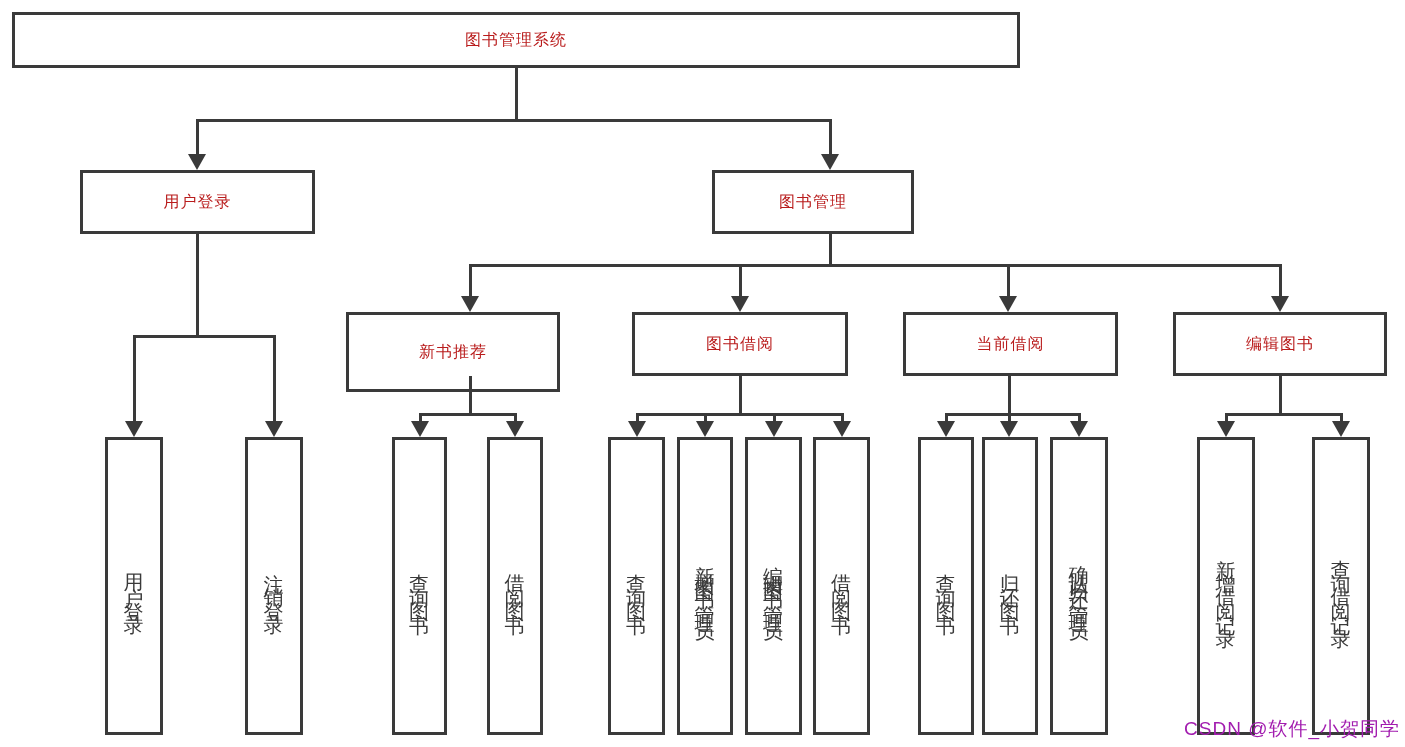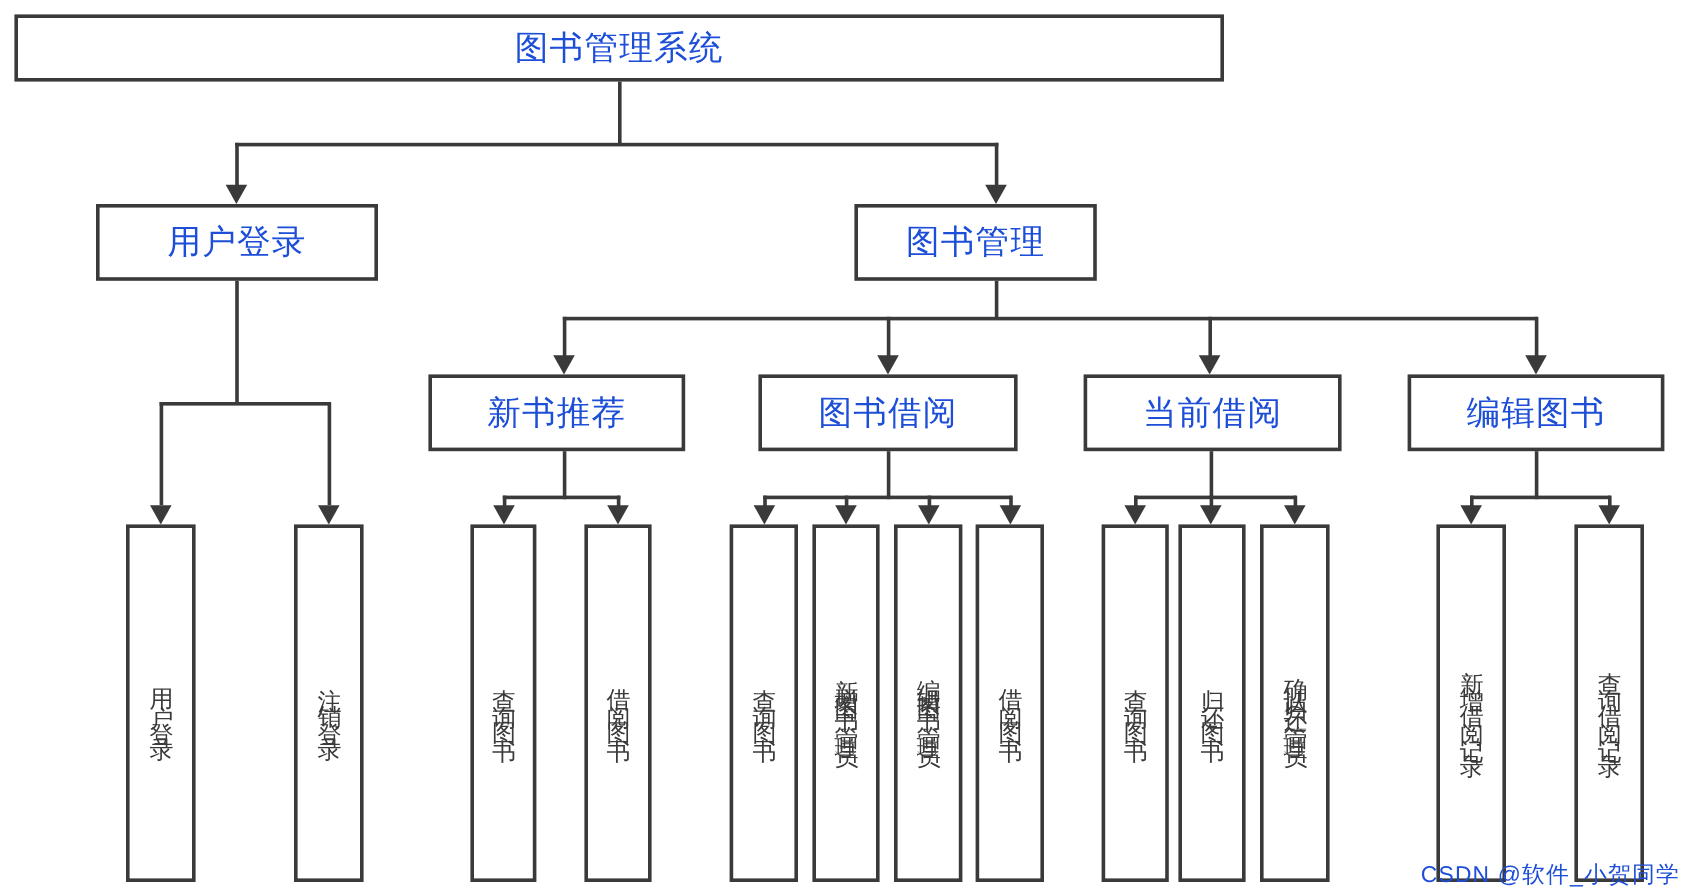--- a/index.html
+++ b/index.html
@@ -15,22 +15,22 @@
   .box {
     position: absolute;
     box-sizing: border-box;
     border: 3px solid #3a3a3a;
     background: #ffffff;
     display: flex;
     align-items: center;
     justify-content: center;
   }
   .hlabel {
-    font-size: 28px;
-    color: #1d4ed8;
+    font-size: 16px;
+    color: #b91c1c;
     letter-spacing: 1px;
     white-space: nowrap;
   }
   .vtext {
     writing-mode: vertical-rl;
     text-orientation: mixed;
     font-size: 20px;
     line-height: 1;
     color: #3a3a3a;
     white-space: nowrap;
@@ -42,21 +42,21 @@
     width: 0; height: 0;
     border-left: 9px solid transparent;
     border-right: 9px solid transparent;
     border-top: 16px solid #3a3a3a;
   }
   .watermark {
     position: absolute;
     right: 5px;
     top: 716px;
     font-size: 19px;
-    color: #1d4ed8;
+    color: #a21caf;
     letter-spacing: 1px;
     white-space: nowrap;
   }
 </style>
 </head>
 <body>
 
 <div id="canvas">
 
   <div class="box" style="left:12px; top:12px; width:1008px; height:56px;">
@@ -88,21 +88,21 @@
   <div class="hl" style="left:469px; top:264px; width:812px;"></div>
   <div class="vl" style="left:469px; top:264px; height:34px;"></div>
   <div class="ah" style="left:461px; top:296px;"></div>
   <div class="vl" style="left:739px; top:264px; height:34px;"></div>
   <div class="ah" style="left:731px; top:296px;"></div>
   <div class="vl" style="left:1007px; top:264px; height:34px;"></div>
   <div class="ah" style="left:999px; top:296px;"></div>
   <div class="vl" style="left:1279px; top:264px; height:34px;"></div>
   <div class="ah" style="left:1271px; top:296px;"></div>
 
-  <div class="box" style="left:357px; top:312px; width:214px; height:64px;font-family:Liberation Serif, serif;">
+  <div class="box" style="left:346px; top:312px; width:214px; height:80px;font-family:Liberation Serif, serif;">
     <span class="hlabel">新书推荐</span>
   </div>
   <div class="box" style="left:903px; top:312px; width:215px; height:64px;">
     <span class="hlabel">当前借阅</span>
   </div>
   <div class="box" style="left:632px; top:312px; width:216px; height:64px;">
     <span class="hlabel">图书借阅</span>
   </div>
   <div class="box" style="left:1173px; top:312px; width:214px; height:64px;">
     <span class="hlabel">编辑图书</span>

